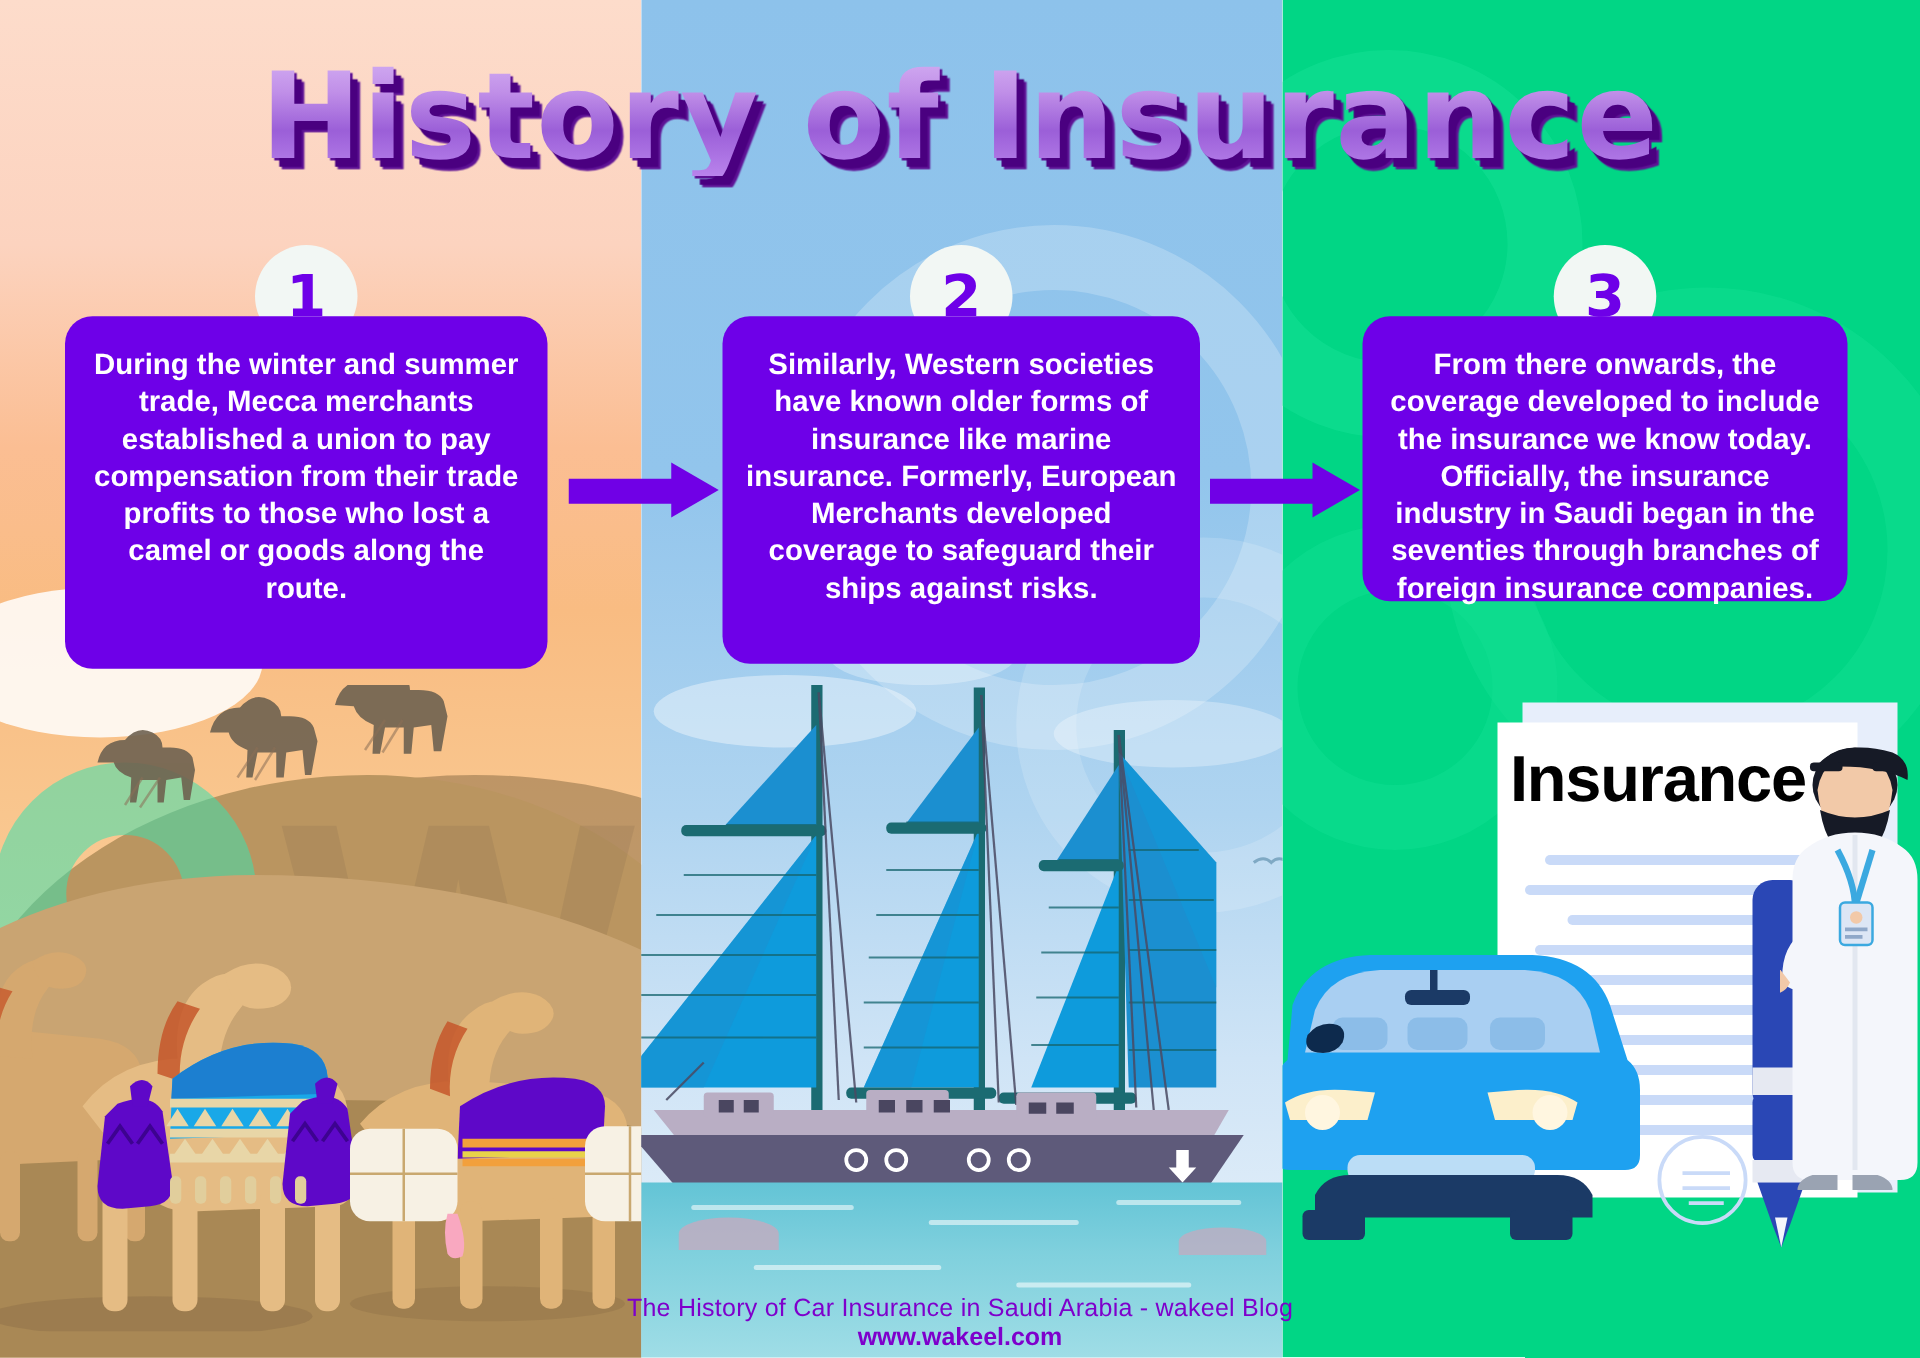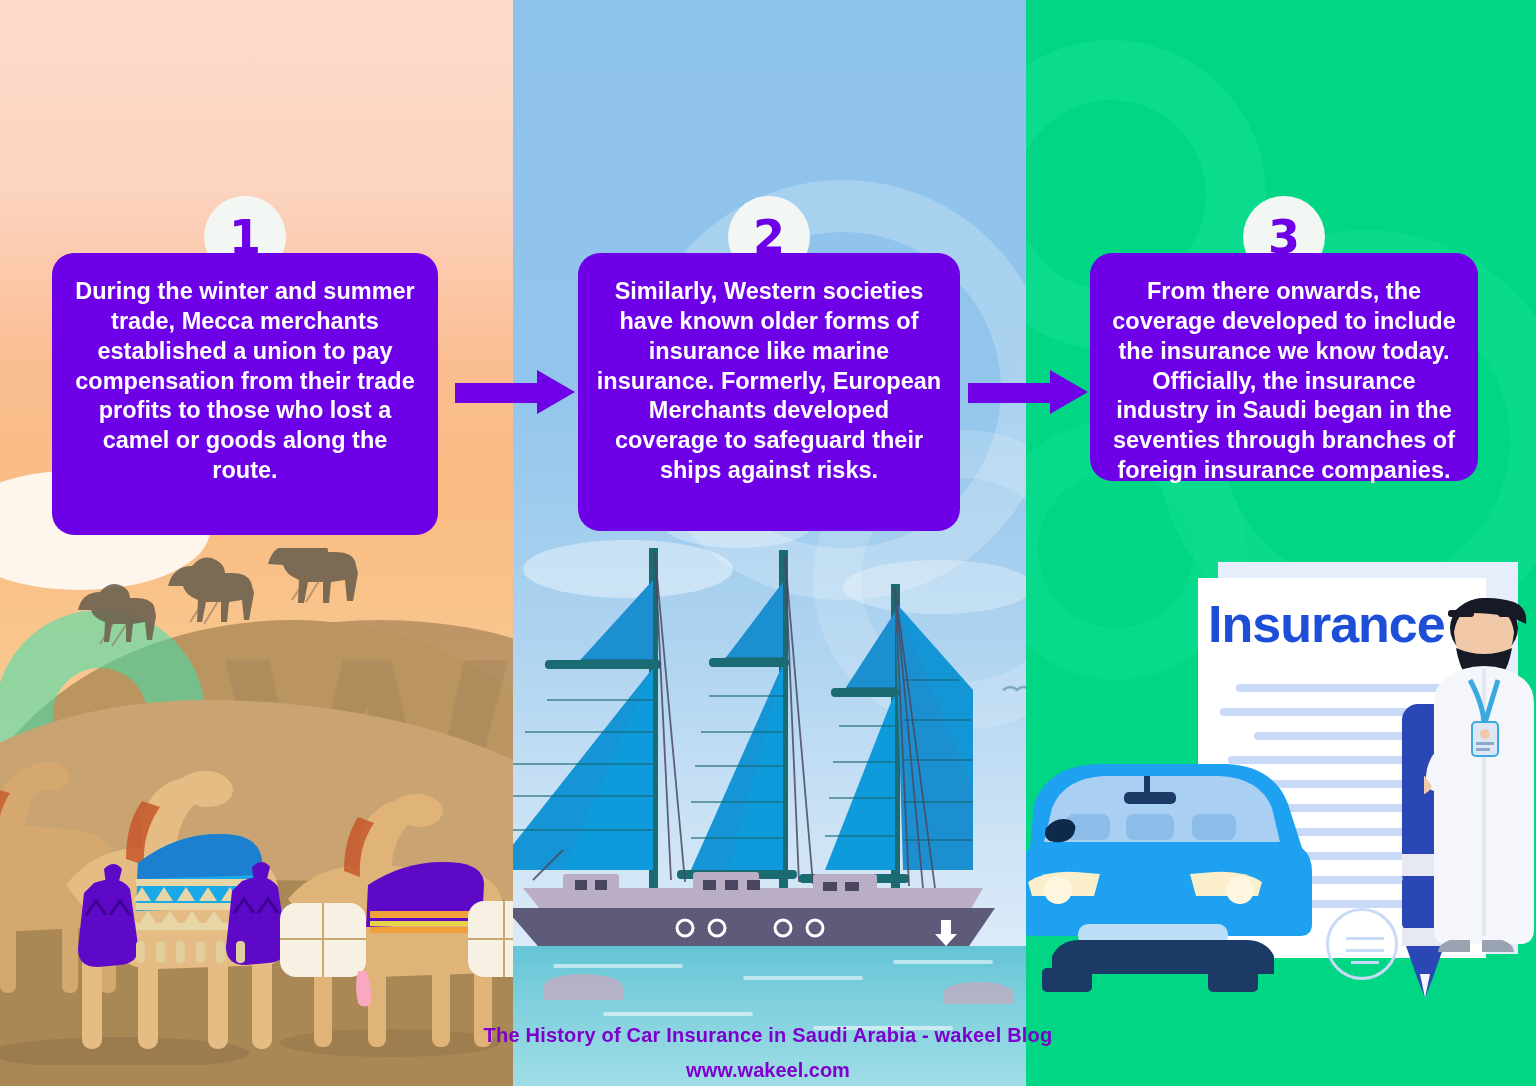--- a/index.html
+++ b/index.html
@@ -67,21 +67,21 @@
 
   
   .sea-water { position:absolute; left:0; right:0; bottom:0; height:140px;
                background:linear-gradient(180deg,#63C4D6 0%,#7FD0DD 40%,#9FDDE6 100%); }
   .wave { position:absolute; height:4px; background:#ffffff; opacity:.55; border-radius:3px;}
 
   
   .doc { position:absolute; background:#FFFFFF; }
   .doc-back { background:#E7EEFB; }
   .doc-line { position:absolute; height:8px; background:#C9DAF8; border-radius:4px; }
-  .doc-title { position:absolute; font-weight:700; color:#1d4ed8; letter-spacing:-1px; }
+  .doc-title { position:absolute; font-weight:700; color:#000000; letter-spacing:-1px; }
   .seal { position:absolute; width:72px; height:72px; border-radius:50%;
           border:3px solid #C9DAF8; }
   .seal i { position:absolute; left:17px; height:3px; width:38px; background:#C9DAF8;}
 
   
   #title {
     position:absolute; left:0; right:0; top:45px; text-align:center;
     font-size:96px; font-weight:800; letter-spacing:1px; line-height:1;
     font-family:"DejaVu Sans", sans-serif;
     background:linear-gradient(180deg,#D3AEF2 0%,#C08FE8 30%,#9B5FD8 62%,#B983EC 100%);
@@ -120,22 +120,22 @@
     border-top:22px solid transparent; border-bottom:22px solid transparent;
     border-left:38px solid #7000E6;
   }
   #arrow-1 { left:455px; width:120px; }
   #arrow-1 .bar{ width:88px; }
   #arrow-2 { left:968px; width:120px; }
   #arrow-2 .bar{ width:88px; }
 
   
   #footer { position:absolute; left:0; right:0; bottom:4px; text-align:center; z-index:6; }
-  #footer .f1 { font-size:20px; font-weight:700; color:#7E00CC; letter-spacing:.2px; }
-  #footer .f2 { font-size:20px; font-weight:700; color:#7E00CC; margin-top:12px; }
+  #footer .f1 { font-size:20px; font-weight:400; color:#7E00CC; letter-spacing:.2px; }
+  #footer .f2 { font-size:20px; font-weight:700; color:#7E00CC; }
 </style>
 </head>
 <body>
 
 <div id="stage">
 
   <div class="panel" id="panel-desert">
     <div class="desert-sky"></div>
     <div class="sun-haze"></div>
 
@@ -448,20 +448,21 @@
       <rect x="52" y="156" width="14" height="3" fill="#8FA8C9"></rect>
 
       <path d="M24 150 q-20 10 -22 34 q-2 16 14 16 l16 0 l0-44z" fill="#F4F6FB"></path>
       <path d="M-4 178 q-16 2 -18 14 q-2 12 12 12 q14 0 18-10z" fill="#F2C9A8"></path>
 
       <path d="M26 348 q-12 4 -12 12 l32 0 l0-12z" fill="#9AA3B2"></path>
       <path d="M78 348 q12 4 12 12 l-32 0 l0-12z" fill="#9AA3B2"></path>
     </svg>
   </div>
 
+  <div id="title">History of Insurance</div>
 
   <div class="step" id="step-1">
     <div class="badge">1</div>
     <div class="card">During the winter and summer trade, Mecca merchants established a union to pay compensation from their trade profits to those who lost a camel or goods along the route.</div>
   </div>
 
   <div class="step" id="step-2">
     <div class="badge">2</div>
     <div class="card">Similarly, Western societies have known older forms of insurance like marine insurance. Formerly, European Merchants developed coverage to safeguard their ships against risks.</div>
   </div>

